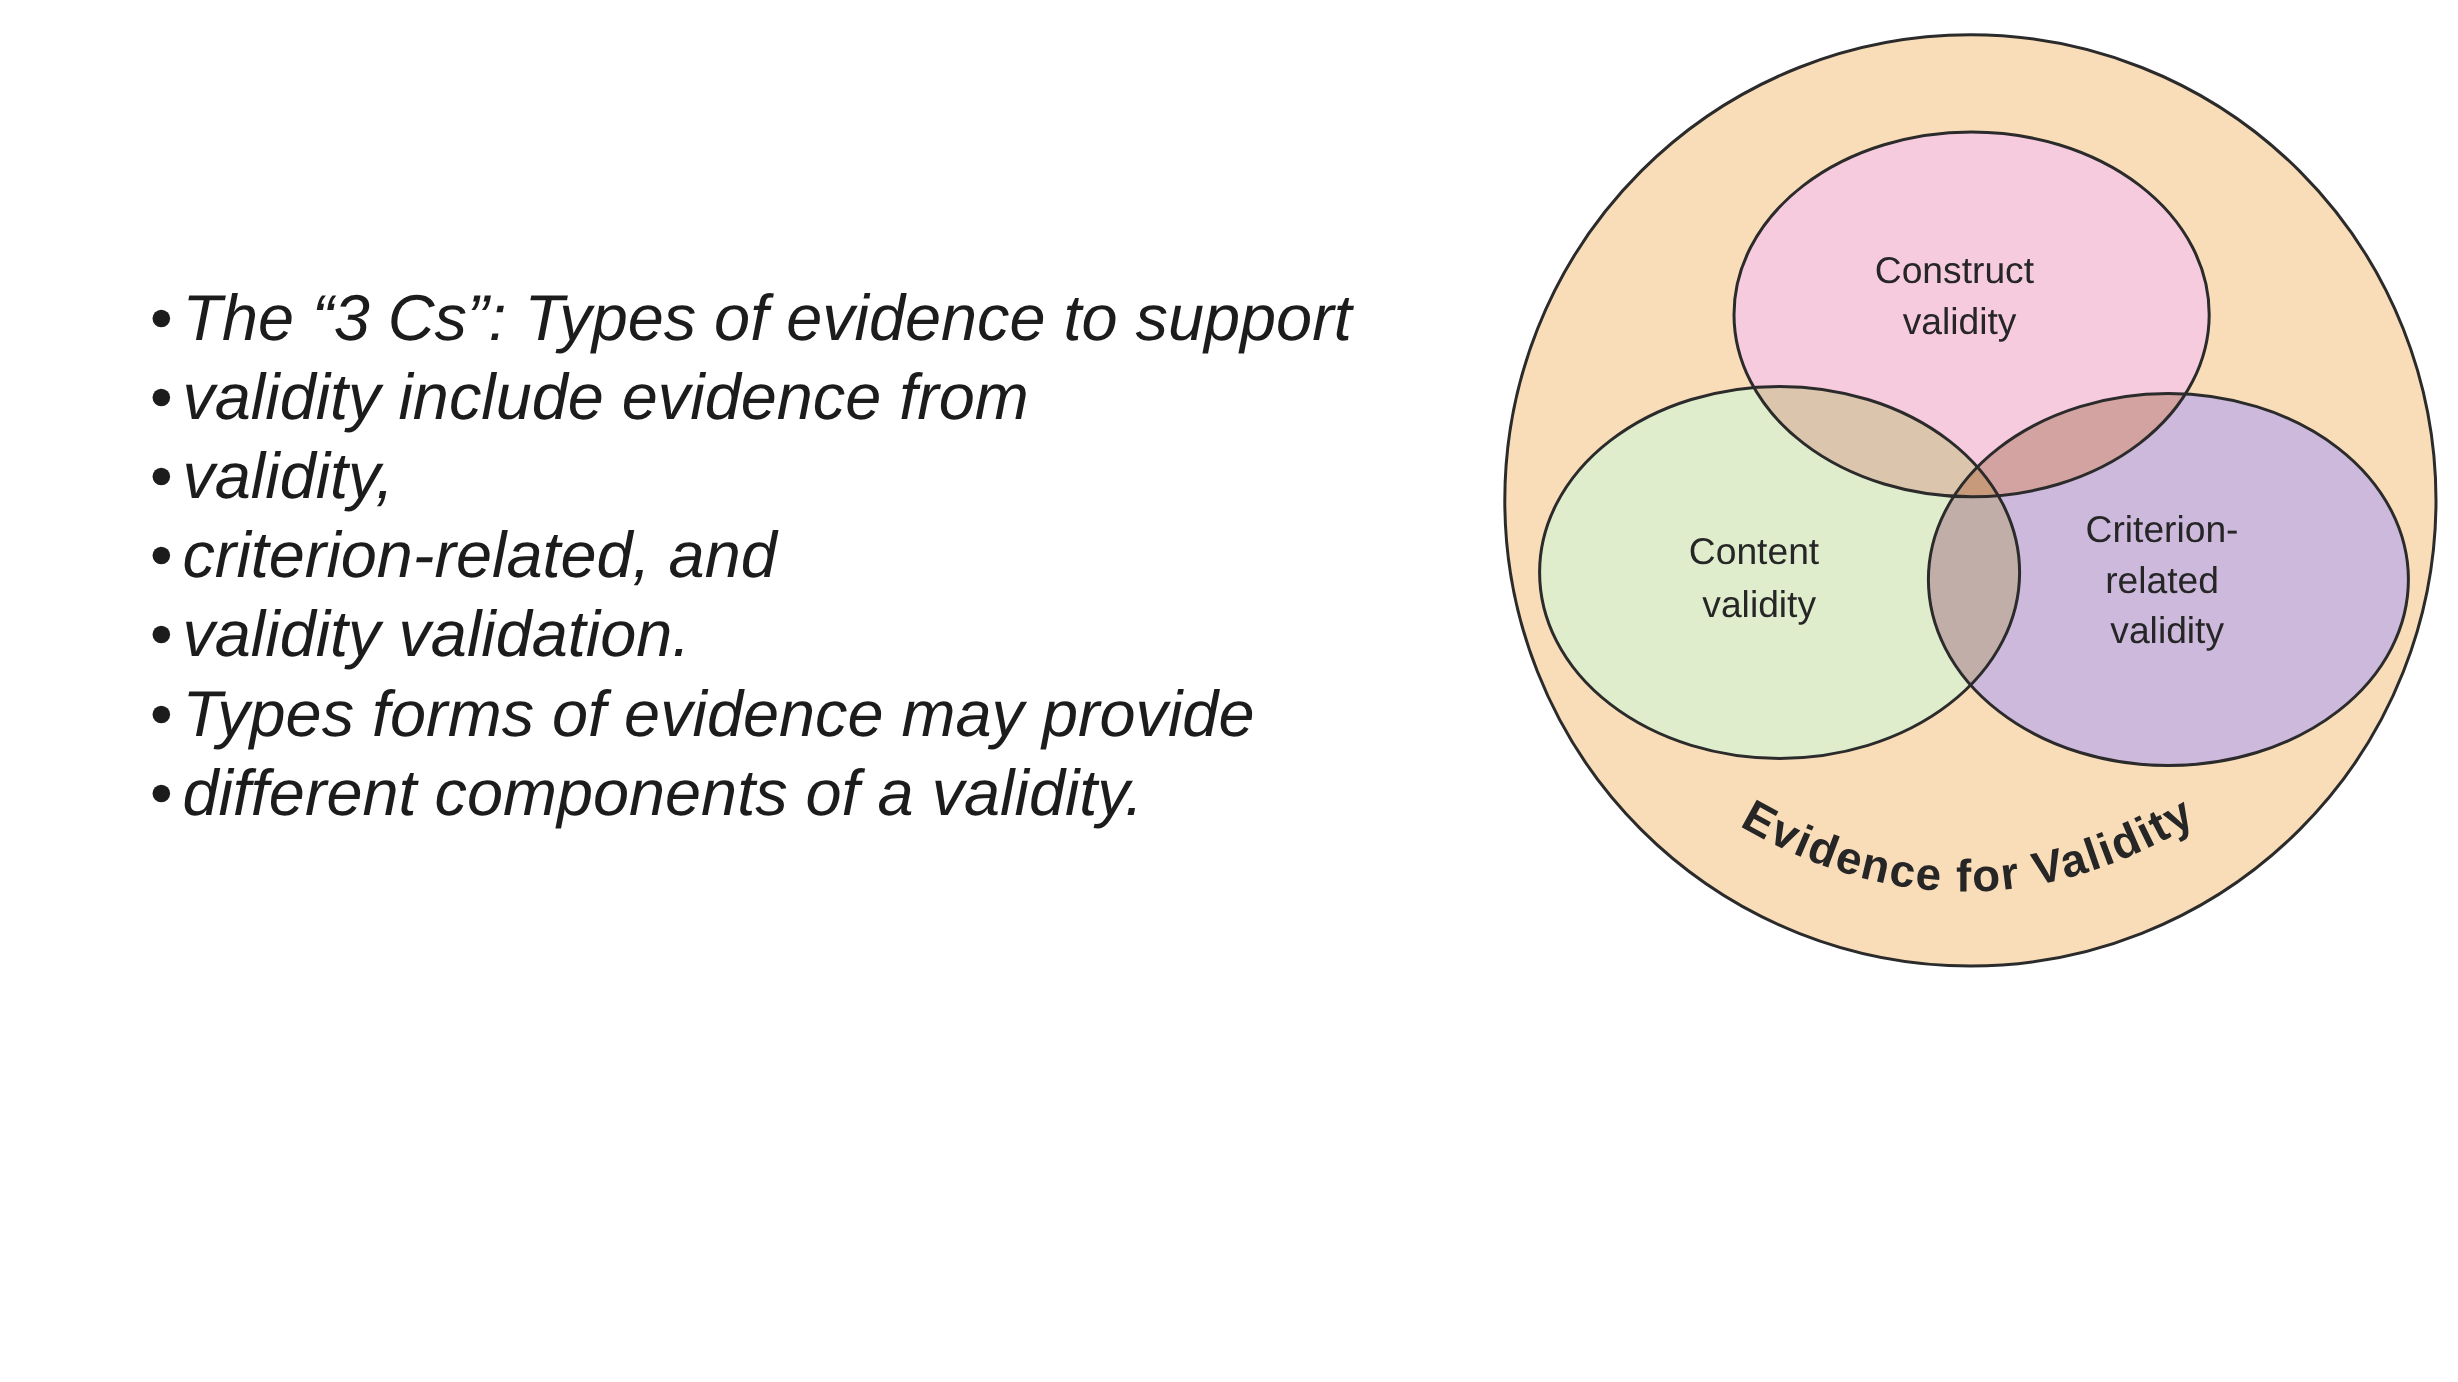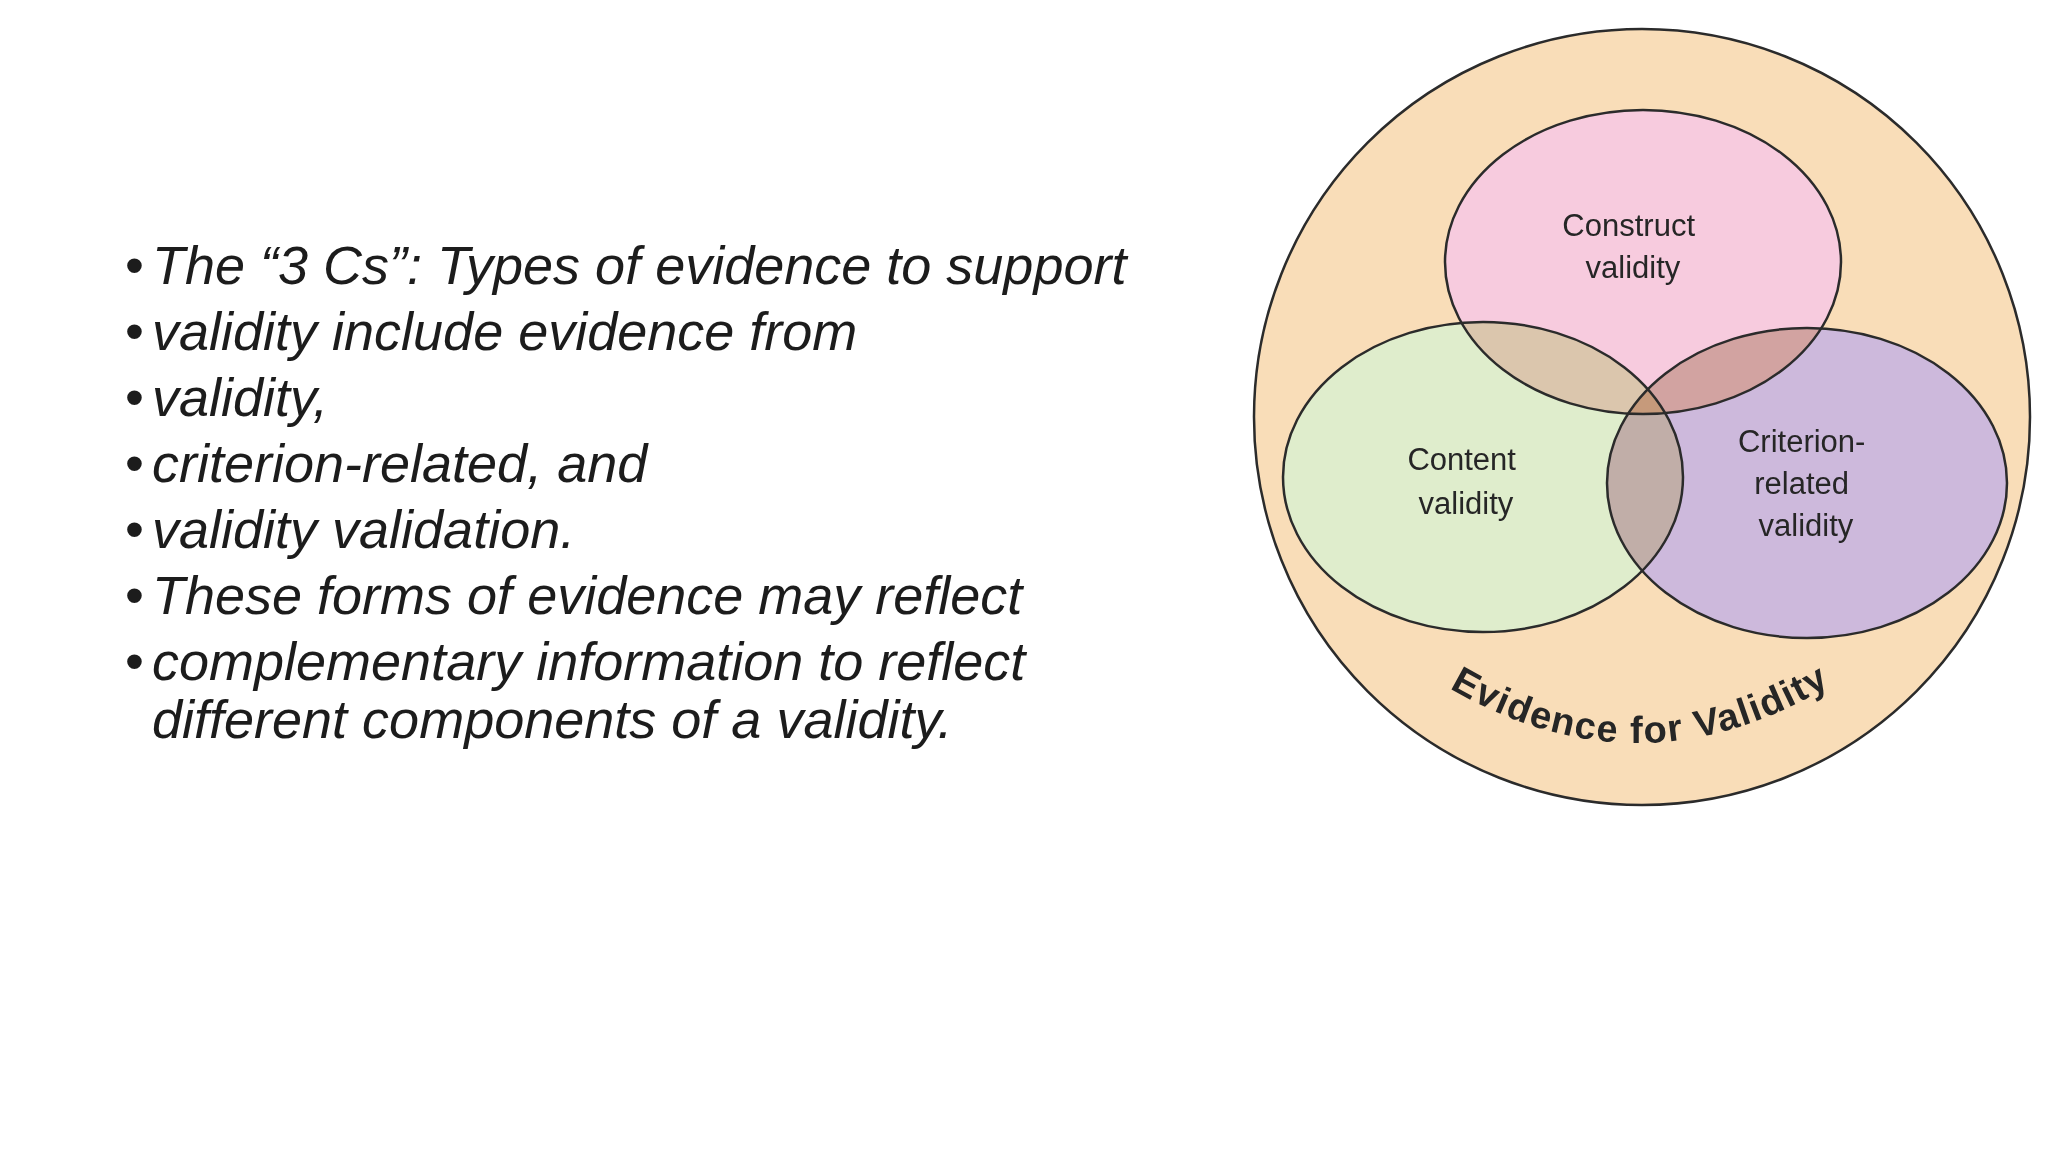--- a/index.html
+++ b/index.html
@@ -53,25 +53,24 @@
   <li>
     <span class="dot">•</span>
     <div class="line">criterion-related, and</div>
   </li>
   <li>
     <span class="dot">•</span>
     <div class="line">validity validation.</div>
   </li>
   <li>
     <span class="dot">•</span>
-    <div class="line">These forms of evidence may reflect</div>
+    <div class="line">Types forms of evidence may provide</div>
   </li>
   <li>
     <span class="dot">•</span>
-    <div class="line">complementary information to reflect</div>
     <div class="line">different components of a validity.</div>
   </li>
 </ul>
 
 <svg class="venn" viewBox="0 0 792 800" xmlns="http://www.w3.org/2000/svg">
   <defs>
     <clipPath id="clip-construct">
         <ellipse cx="395" cy="248" rx="198" ry="152"></ellipse>
       </clipPath>
     <clipPath id="clip-content">

